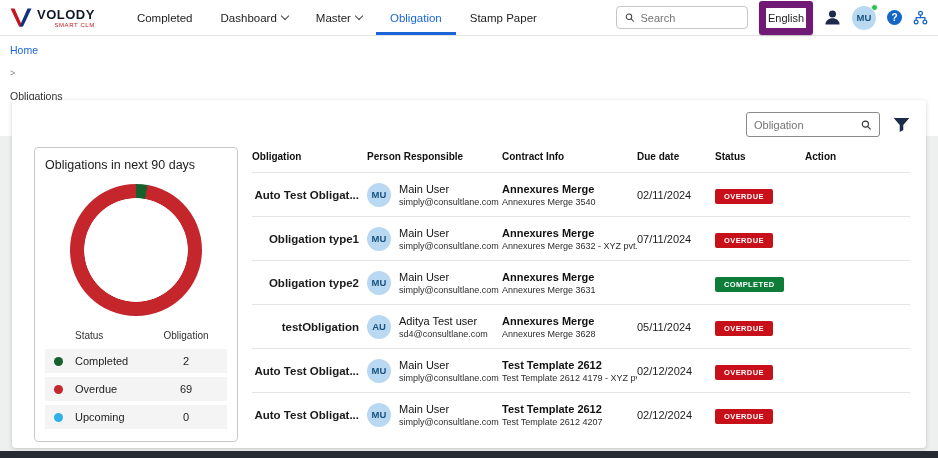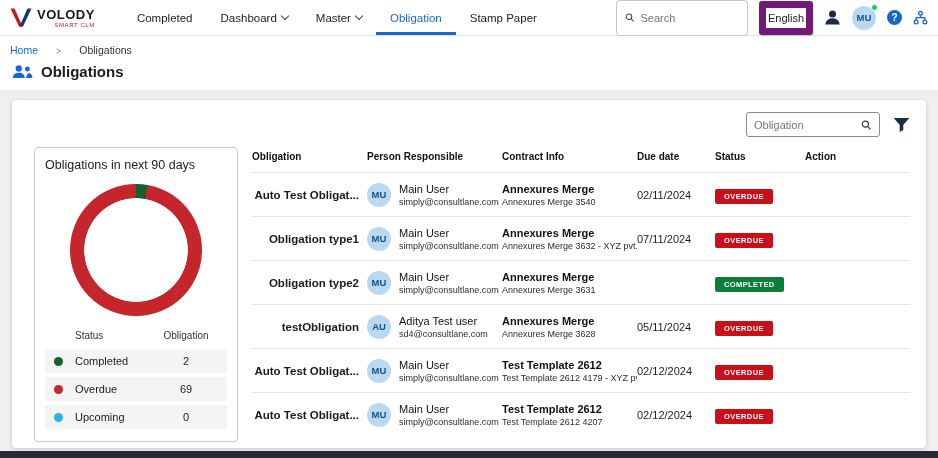--- a/index.html
+++ b/index.html
@@ -10,31 +10,31 @@
   .topbar{height:36px;background:#fff;display:flex;align-items:center;padding:0 10px;border-bottom:1px solid #e3e3e3;gap:18px;}
   .logo{display:flex;align-items:center;gap:5px;margin-right:10px;cursor:pointer;}
   .brand{line-height:1;display:flex;flex-direction:column;}
   .brand-name{font-weight:bold;font-size:13px;letter-spacing:.5px;color:#101828;}
   .brand-tag{font-size:6px;color:#c4161c;letter-spacing:.6px;text-align:right;margin-top:1px;}
   .nav{display:flex;height:100%;}
   .nav-item{display:flex;align-items:center;padding:0 14px;font-size:11.5px;color:#1c1c1e;cursor:pointer;gap:5px;}
   .nav-item.active{color:#1a66d9;border-bottom:3px solid #1a66d9;padding-top:3px;}
   .chev{width:6px;height:6px;border-right:1.4px solid #444;border-bottom:1.4px solid #444;transform:rotate(45deg);display:inline-block;margin-bottom:3px;}
   .topbar-right{margin-left:auto;display:flex;align-items:center;gap:11px;}
-  .search-box{display:flex;align-items:center;gap:6px;border:1px solid #c6c6c6;border-radius:4px;height:36px;padding:0 8px;width:132px;background:#fff;}
+  .search-box{display:flex;align-items:center;gap:6px;border:1px solid #c6c6c6;border-radius:4px;height:23px;padding:0 8px;width:132px;background:#fff;}
   .search-box input{border:none;outline:none;font-size:11px;width:100%;font-family:inherit;color:#333;background:transparent;}
   .lang-btn{border:7px solid #701a75;border-radius:3px;background:#fff;font-size:11px;padding:4px 2px;font-family:inherit;cursor:pointer;box-shadow:0 1px 2px rgba(0,0,0,.18);color:#222;}
   .avatar{width:24px;height:24px;border-radius:50%;background:#b9d9f2;color:#19547d;font-size:9.5px;font-weight:bold;display:flex;align-items:center;justify-content:center;position:relative;flex-shrink:0;}
   .avatar .dot{position:absolute;top:-2px;right:-2px;width:7px;height:7px;background:#27c24c;border-radius:50%;border:1px solid #fff;}
   .help-icon{width:15px;height:15px;border-radius:50%;background:#1467c5;color:#fff;font-size:10px;font-weight:bold;display:flex;align-items:center;justify-content:center;cursor:pointer;}
   .icon-btn{display:flex;align-items:center;cursor:pointer;}
 
   
   .subheader{background:#fff;padding:8px 10px 10px;}
-  .breadcrumb{font-size:10.5px;display:flex;gap:18px;align-items:flex-end;}
+  .breadcrumb{font-size:10.5px;display:flex;gap:12px;align-items:flex-start;flex-direction:column;}
   .bc-home{color:#1a66d9;cursor:pointer;}
   .bc-sep{color:#888;font-size:9px;}
   .bc-current{color:#333;}
   .page-title-row{display:flex;align-items:center;gap:8px;margin-top:7px;padding-left:2px;}
   .page-title{font-size:15px;font-weight:bold;color:#1c1c1e;}
 
   
   .card{position:absolute;left:12px;right:12px;top:100px;bottom:10px;background:#fff;border-radius:4px;box-shadow:0 1px 4px rgba(0,0,0,.18);padding:12px 16px 10px 22px;overflow:hidden;}
   .card-toolbar{display:flex;justify-content:flex-end;align-items:center;gap:13px;margin-bottom:10px;}
   .filter-search{display:flex;align-items:center;border:1px solid #8a8a8a;border-radius:3px;height:25px;width:134px;padding:0 7px;gap:4px;}

